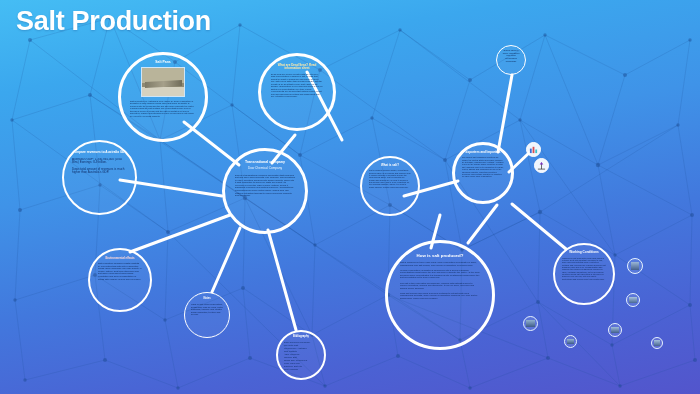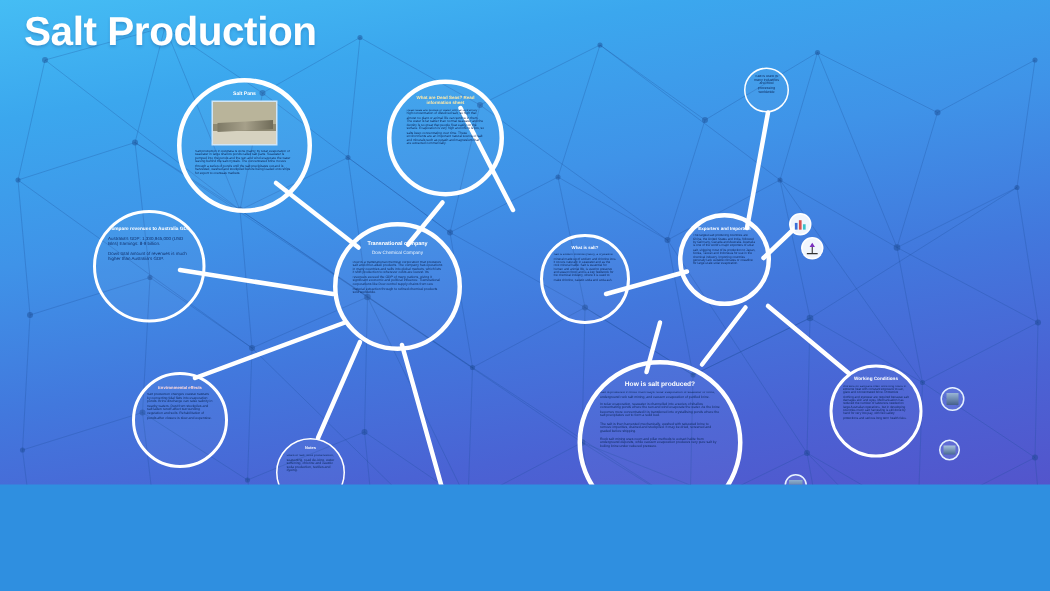--- a/index.html
+++ b/index.html
@@ -4,21 +4,21 @@
 <style>
   * { margin:0; padding:0; box-sizing:border-box; }
   html,body { width:700px; height:394px; overflow:hidden; }
   body {
     font-family:"Liberation Sans", sans-serif;
     background:#2f8fe0;
     position:relative;
   }
   #stage {
     position:absolute; inset:0;
-    width:700px; height:323px;
+    width:700px; height:394px;
     background:linear-gradient(170deg,#45bdf4 0%,#3ba7ee 18%,#3f93e8 40%,#4278dd 62%,#4a63d4 82%,#5355cc 100%);
     overflow:hidden;
   }
   #net { position:absolute; inset:0; width:700px; height:394px; }
   #links { position:absolute; inset:0; width:700px; height:394px; }
 
   .title {
     position:absolute; left:16px; top:6px;
     font-size:27px; font-weight:bold; color:#ffffff;
     letter-spacing:-0.3px;

